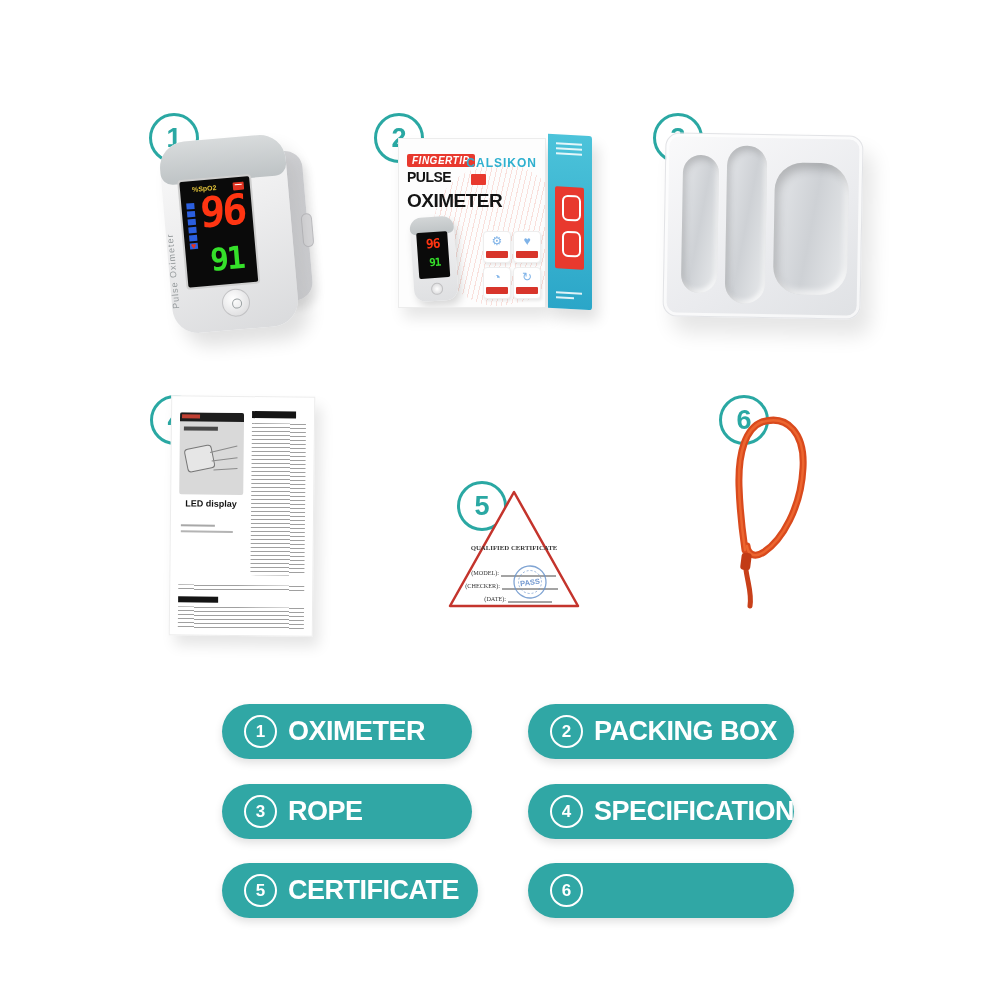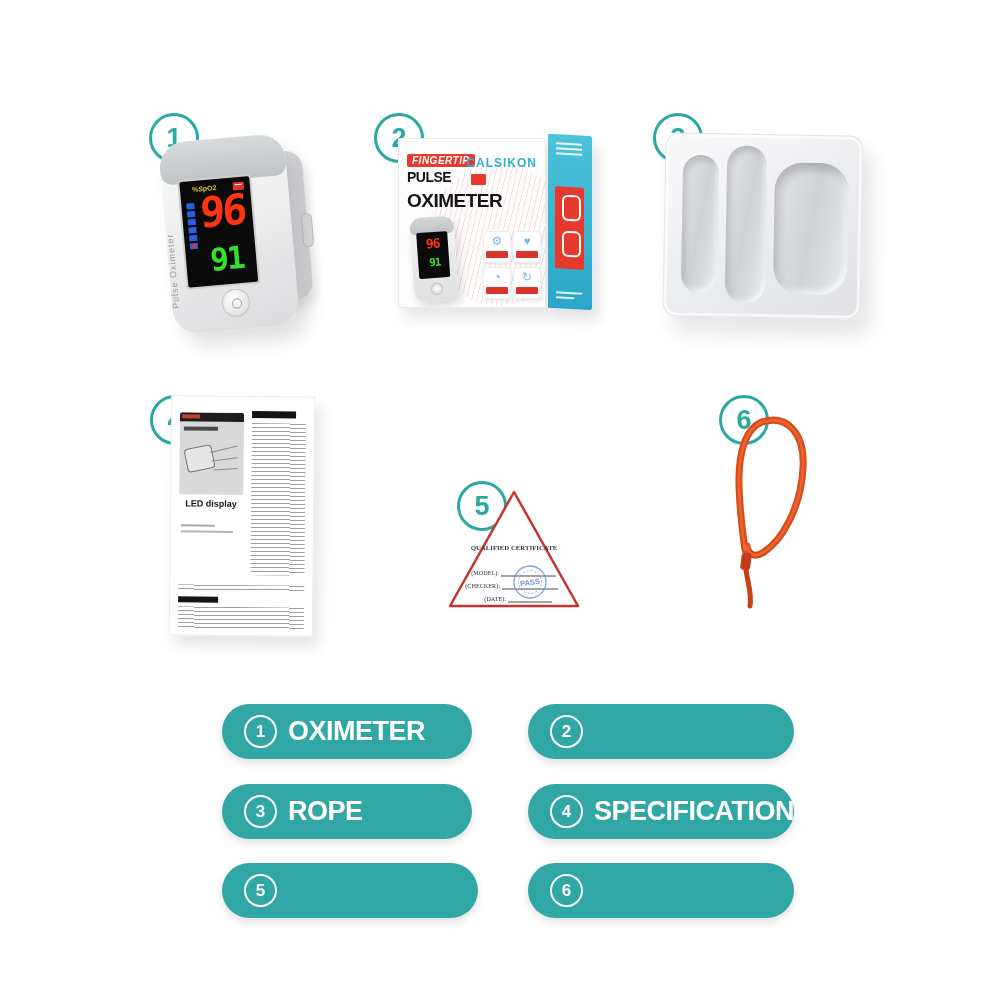--- a/index.html
+++ b/index.html
@@ -277,37 +277,39 @@
   <div class="pill" style="left:222px;top:704px;width:250px">
     <span class="pill-num">
         <span>1</span>
       </span>
     <span class="pill-label">OXIMETER</span>
   </div>
   <div class="pill" style="left:528px;top:704px;width:266px">
     <span class="pill-num">
         <span>2</span>
       </span>
+    <span class="pill-label">PACKING BOX</span>
   </div>
   <div class="pill" style="left:222px;top:784px;width:250px">
     <span class="pill-num">
         <span>3</span>
       </span>
     <span class="pill-label">ROPE</span>
   </div>
   <div class="pill" style="left:528px;top:784px;width:266px">
     <span class="pill-num">
         <span>4</span>
       </span>
     <span class="pill-label">SPECIFICATION</span>
   </div>
   <div class="pill" style="left:222px;top:863px;width:256px">
     <span class="pill-num">
         <span>5</span>
       </span>
+    <span class="pill-label">CERTIFICATE</span>
   </div>
   <div class="pill" style="left:528px;top:863px;width:266px">
     <span class="pill-num">
         <span>6</span>
       </span>
   </div>
 
 </div>
 
 </body></html>

